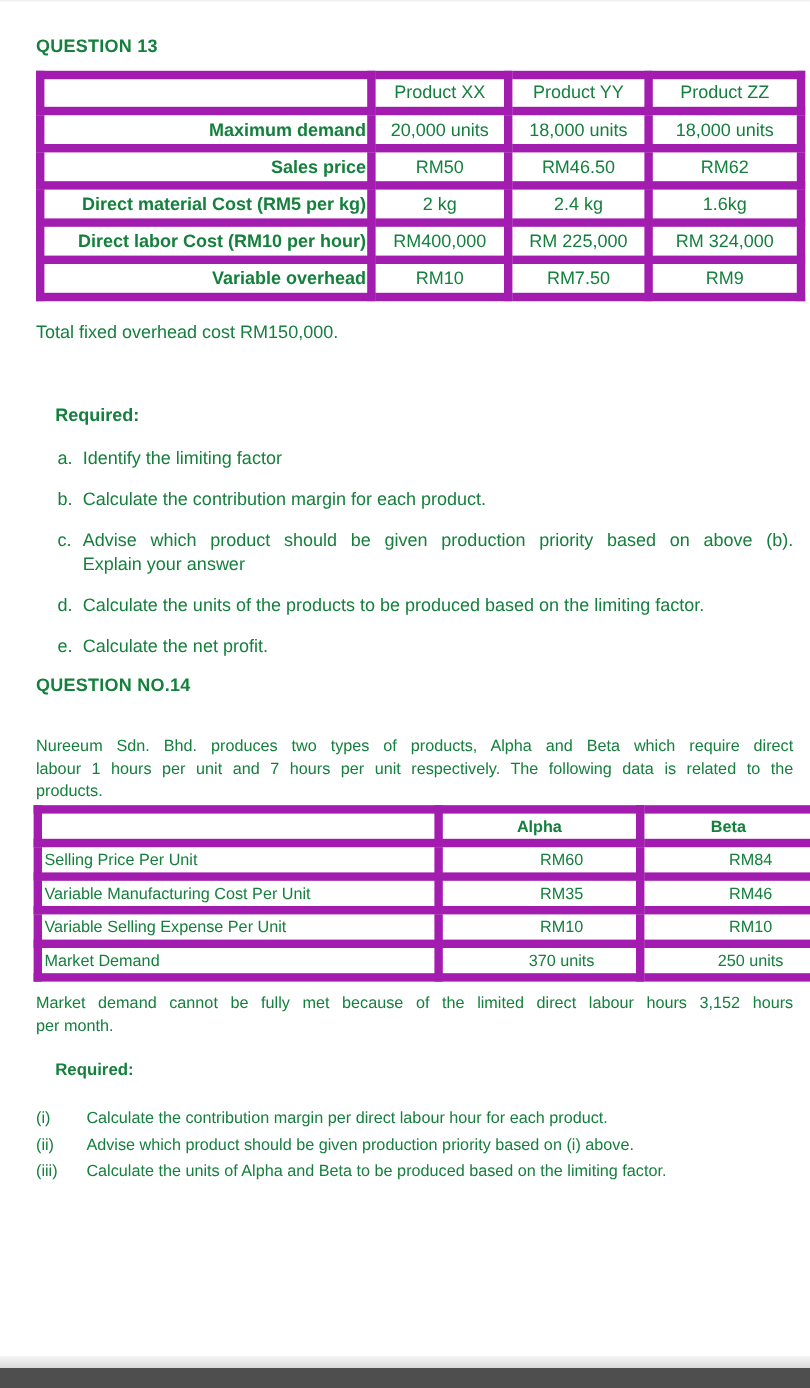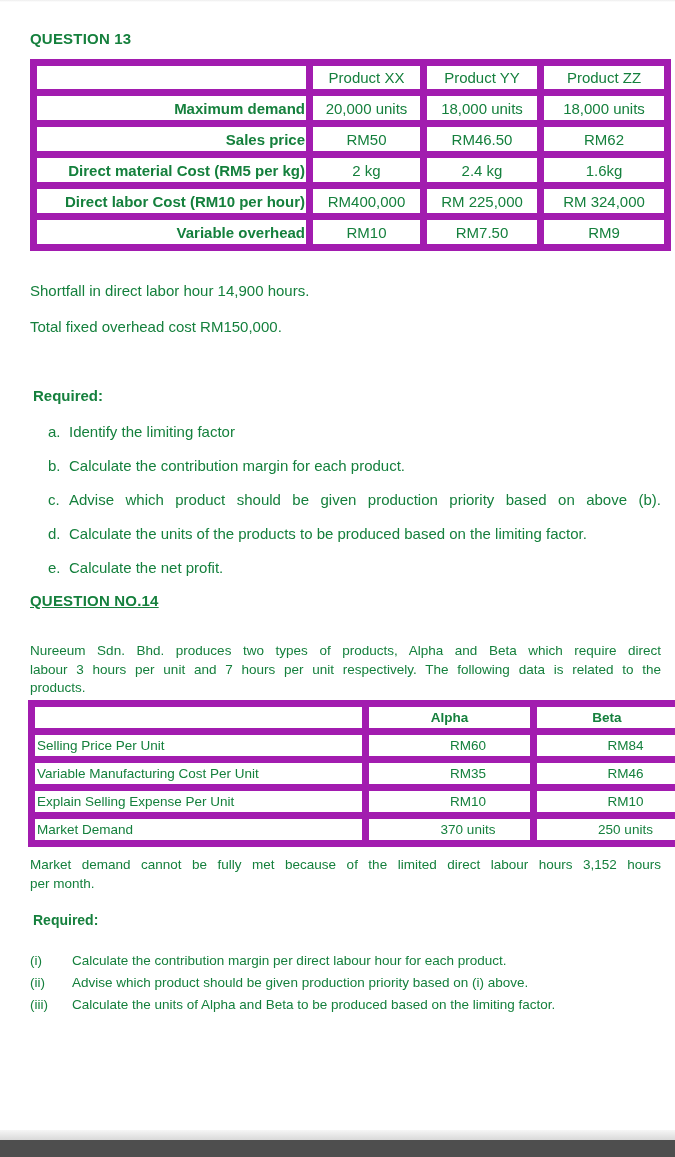--- a/index.html
+++ b/index.html
@@ -26,31 +26,31 @@
   .tbl1{width:634px;margin-top:11px;font-size:15px;}
   .tbl1 th{font-weight:normal;text-align:center;height:21px;}
   .tbl1 td{height:22px;}
   .tbl1 td.lbl{text-align:right;padding-left:6px;font-weight:bold;}
   .tbl1 td.val{text-align:center;}
 
   .note{font-size:15px;line-height:19px;}
   #note-shortfall{margin-top:30px;}
   #note-fixed{margin-top:17px;}
 
-  .required{font-size:15px;font-weight:bold;margin:3px;line-height:19px;}
+  .required{font-size:15px;font-weight:bold;margin:16px;line-height:19px;}
   #required-q13{margin-top:50px;}
 
   .list-a{margin-top:17px;padding-left:18px;font-size:15px;}
   .list-a .item{display:flex;margin-bottom:14px;line-height:20px;}
   .list-a .marker{flex:0 0 21px;}
   .list-a .itext{flex:1;}
 
   .jline{text-align:justify;text-align-last:justify;}
 
-  #q14-heading{margin-top:11px;text-decoration:underline;}
+  #q14-heading{margin-top:11px;}
   .para{font-size:13.5px;line-height:18.5px;margin-top:32px;}
   .para div{min-height:18.5px;}
 
   .tbl2{width:649px;margin-left:-2px;margin-top:2px;font-size:13.5px;}
   .tbl2 th{font-weight:bold;text-align:center;height:19px;}
   .tbl2 td{height:19px;padding-left:38px;}
   .tbl2 td.lbl{text-align:left;padding-left:2px;}
   .tbl2 td.val{text-align:center;}
 
   #market-para{margin-top:8px;font-size:13.5px;line-height:19px;}
@@ -122,57 +122,57 @@
           </tr>
           <tr>
             <td class="lbl">Variable overhead</td>
             <td class="val">RM10</td>
             <td class="val">RM7.50</td>
             <td class="val">RM9</td>
           </tr>
         </tbody>
       </table>
 
-      <div class="note" id="note-shortfall">Shortfall in direct labor hour 14,900 hours.</div>
       <div class="note" id="note-fixed">Total fixed overhead cost RM150,000.</div>
 
       <div class="required" id="required-q13">Required:</div>
 
       <div class="list-a">
         <div class="item">
           <span class="marker">a.</span>
           <span class="itext">Identify the limiting factor</span>
         </div>
         <div class="item">
           <span class="marker">b.</span>
           <span class="itext">Calculate the contribution margin for each product.</span>
         </div>
         <div class="item">
           <span class="marker">c.</span>
           <span class="itext">
             <div class="jline">Advise which product should be given production priority based on above (b).</div>
+            <div>Explain your answer</div>
           </span>
         </div>
         <div class="item">
           <span class="marker">d.</span>
           <span class="itext">Calculate the units of the products to be produced based on the limiting factor.</span>
         </div>
         <div class="item">
           <span class="marker">e.</span>
           <span class="itext">Calculate the net profit.</span>
         </div>
       </div>
     </div>
 
     <div>
       <h1 class="q-heading" id="q14-heading">QUESTION NO.14</h1>
 
       <div class="para">
         <div class="jline">Nureeum Sdn. Bhd. produces two types of products, Alpha and Beta which require direct</div>
-        <div class="jline">labour 3 hours per unit and 7 hours per unit respectively. The following data is related to the</div>
+        <div class="jline">labour 1 hours per unit and 7 hours per unit respectively. The following data is related to the</div>
         <div>products.</div>
       </div>
 
       <table class="tbl2">
         <colgroup>
             <col style="width:334px">
             <col style="width:168px">
             <col style="width:147px">
           </colgroup>
         <thead>
@@ -187,21 +187,21 @@
             <td class="lbl">Selling Price Per Unit</td>
             <td class="val">RM60</td>
             <td class="val">RM84</td>
           </tr>
           <tr>
             <td class="lbl">Variable Manufacturing Cost Per Unit</td>
             <td class="val">RM35</td>
             <td class="val">RM46</td>
           </tr>
           <tr>
-            <td class="lbl">Explain Selling Expense Per Unit</td>
+            <td class="lbl">Variable Selling Expense Per Unit</td>
             <td class="val">RM10</td>
             <td class="val">RM10</td>
           </tr>
           <tr>
             <td class="lbl">Market Demand</td>
             <td class="val">370 units</td>
             <td class="val">250 units</td>
           </tr>
         </tbody>
       </table>

